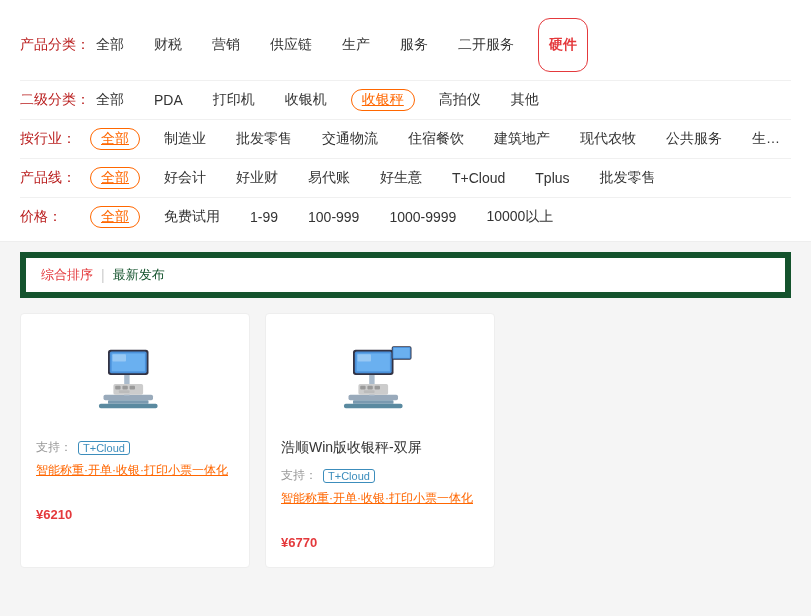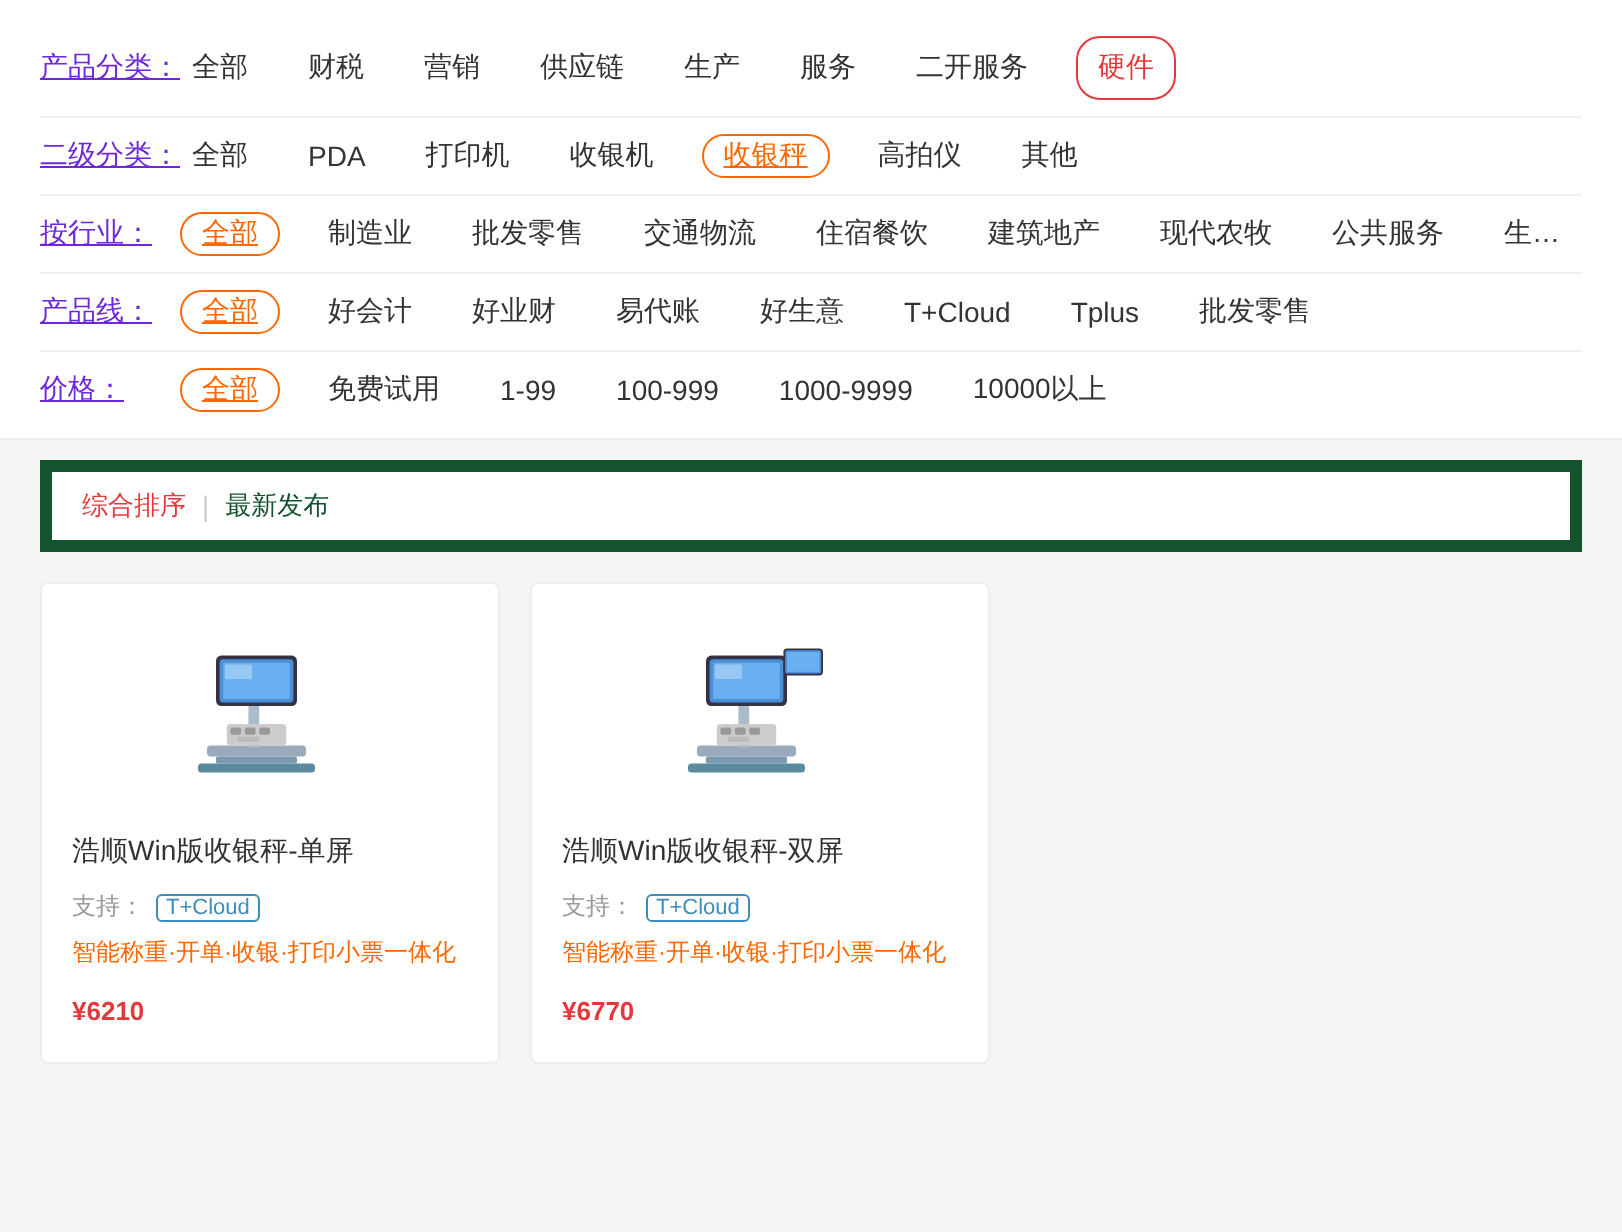--- a/index.html
+++ b/index.html
@@ -17,43 +17,43 @@
     .filter-row {
       display: flex;
       align-items: center;
       padding: 8px 0;
       border-bottom: 1px solid #f0f0f0;
     }
     .filter-row:last-child {
       border-bottom: none;
     }
     .filter-label {
-      color: #6d28d9;
+      color: #b91c1c;
       min-width: 70px;
       flex-shrink: 0;
-      text-decoration: underline;
     }
     .filter-items {
       display: flex;
       flex-wrap: wrap;
       gap: 0 18px;
       align-items: center;
     }
     .filter-item {
       cursor: pointer;
       color: #333;
       padding: 2px 6px;
       border-radius: 12px;
       transition: color 0.2s;
     }
     .filter-item.active-red {
       color: #e4393c;
       border: 1px solid #e4393c;
       border-radius: 12px;
-      padding: 6px 10px;
+      padding: 17px 10px;
+      font-weight: bold;
     }
     .filter-item.active-orange {
       color: #ff6700;
       border: 1px solid #ff6700;
       border-radius: 12px;
       padding: 1px 10px;
       text-decoration: underline;
     }
     .sort-bar {
       background: #fff;
@@ -119,21 +119,22 @@
     .support-tag {
       color: #3c8dbc;
       border: 1px solid #3c8dbc;
       border-radius: 3px;
       padding: 0 4px;
       font-size: 11px;
     }
     .product-desc {
       color: #f60;
       font-size: 12px;
-      margin-bottom: 8px;
+      margin-bottom: 22px;
+      text-decoration: underline;
     }
     .product-price {
       color: #e4393c;
       font-size: 20px;
       font-weight: bold;
     }
     .product-price span {
       font-size: 13px;
     }
 
@@ -242,21 +243,20 @@
         <rect x="24" y="16" width="37" height="20" fill="#6ab0f0"></rect>
         <rect x="25" y="17" width="15" height="8" rx="1" fill="#fff" opacity="0.3"></rect>
 
         <rect x="26" y="50" width="33" height="12" rx="2" fill="#ccc"></rect>
         <rect x="28" y="52" width="6" height="4" rx="1" fill="#999"></rect>
         <rect x="36" y="52" width="6" height="4" rx="1" fill="#999"></rect>
         <rect x="44" y="52" width="6" height="4" rx="1" fill="#999"></rect>
         <rect x="32" y="57" width="12" height="3" rx="1" fill="#bbb"></rect>
       </svg>
     </div>
-    <div class="product-name">浩顺Win版收银秤-单屏</div>
     <div class="product-support">
       <span class="support-label">支持：</span>
       <span class="support-tag">T+Cloud</span>
     </div>
     <div class="product-desc">智能称重·开单·收银·打印小票一体化</div>
     <div class="product-price">
       <span>¥</span><span>6210</span>
     </div>
   </div>
 

